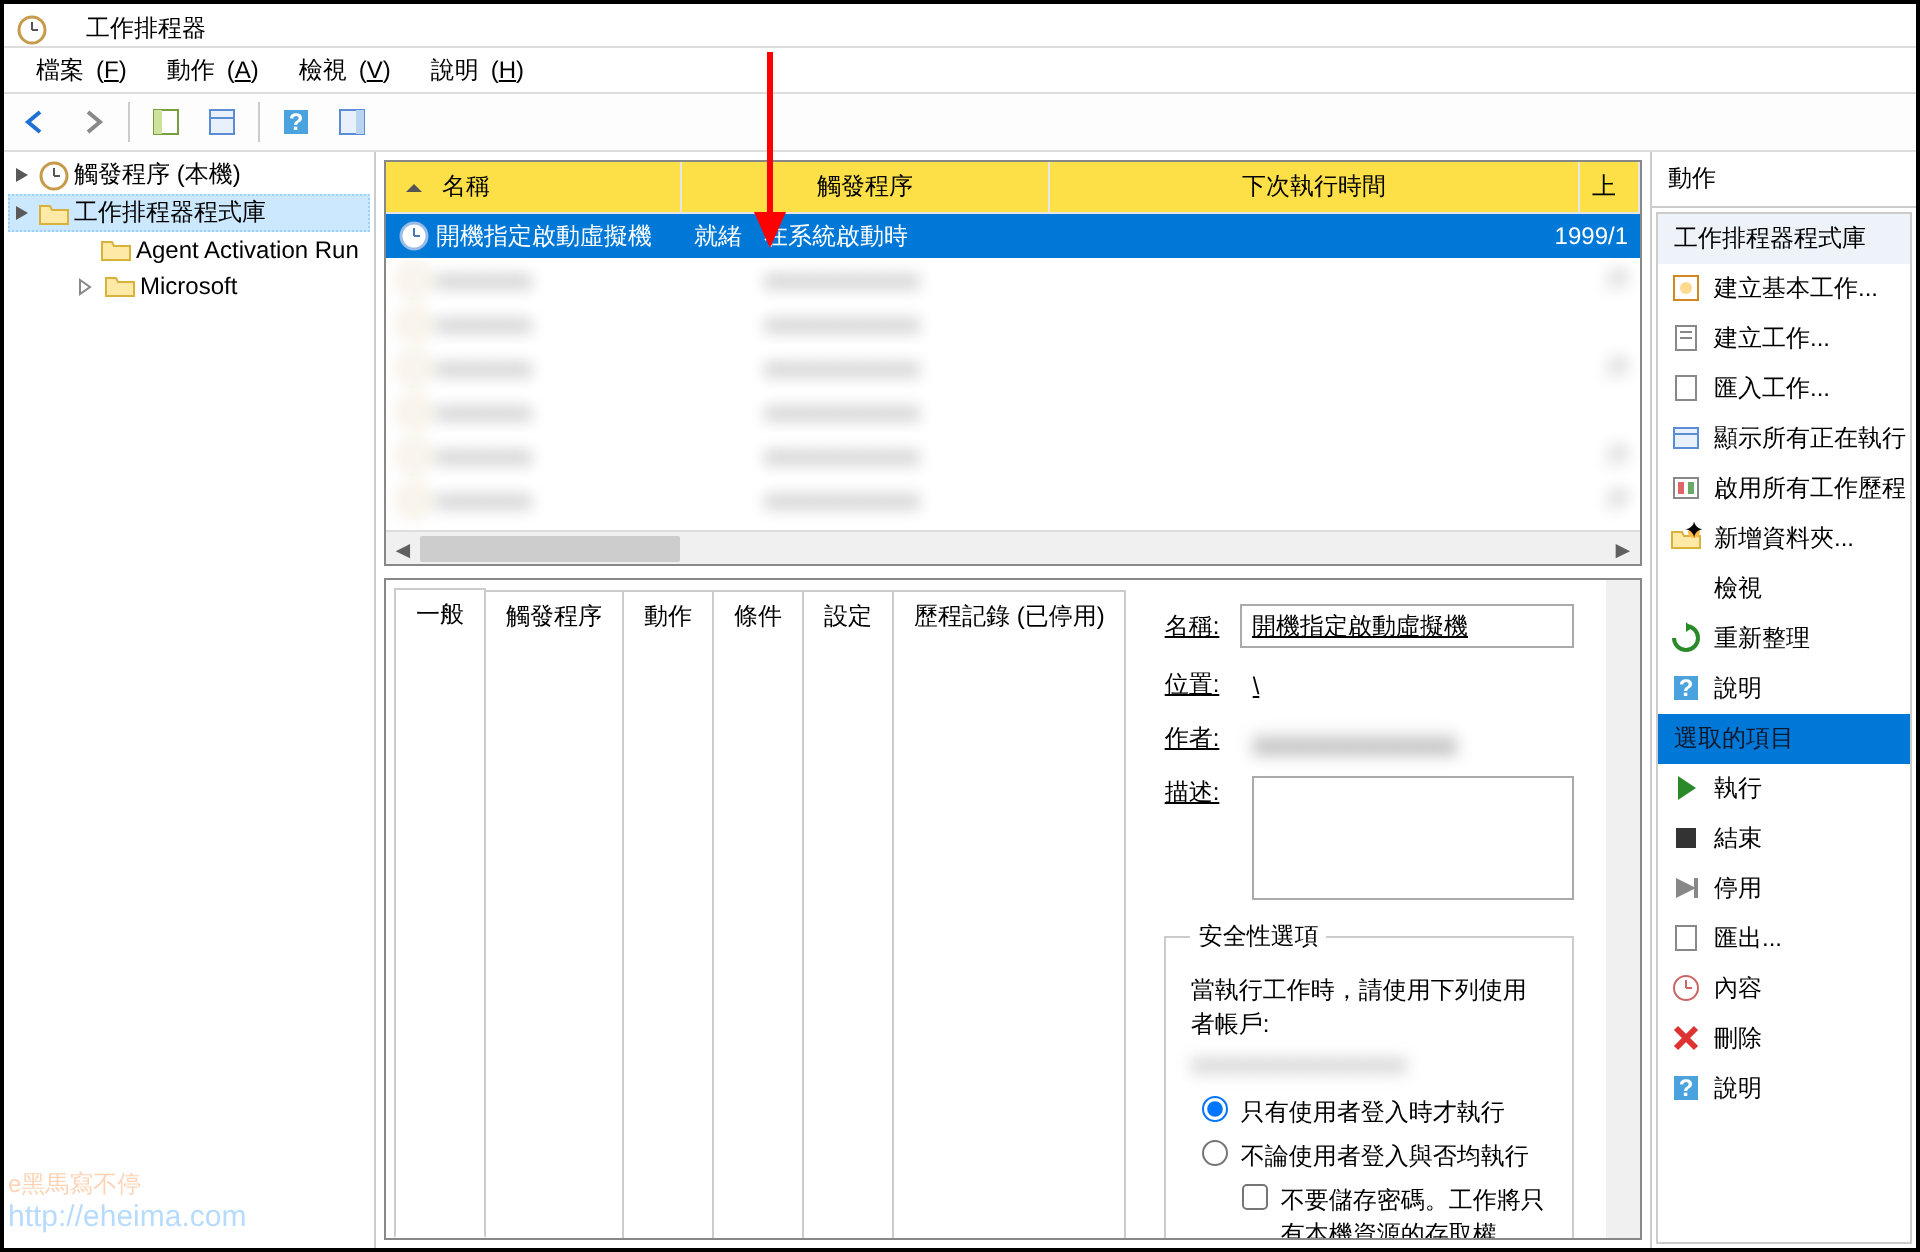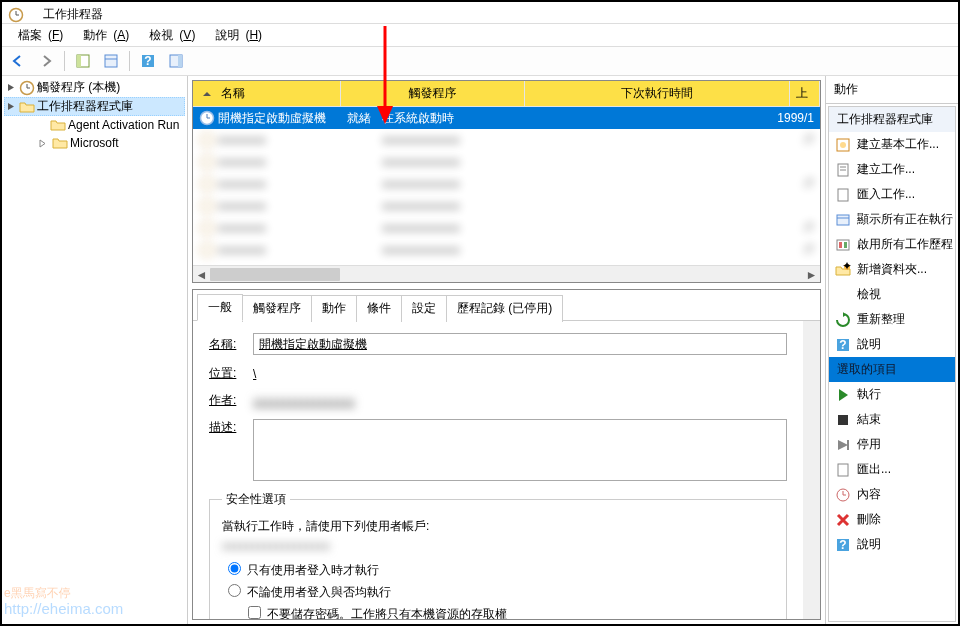--- a/index.html
+++ b/index.html
@@ -31,42 +31,42 @@
 .cell { padding: 0 6px; overflow: hidden; white-space: nowrap; }
 .cell.c1 { width: 148px; display: flex; align-items: center; gap: 3px; }
 .cell.c2 { width: 35px; }
 .cell.c3 { flex: 1; }
 .cell.c4 { width: 60px; text-align: right; }
 .hscroll { height: 17px; background: #f0f0f0; border-top: 1px solid #ddd; position: relative; }
 .hscroll-thumb { position: absolute; left: 17px; top: 2px; height: 13px; width: 130px; background: #cdcdcd; border-radius: 1px; }
 .hscroll-arrow { position: absolute; top: 0; width: 17px; height: 17px; display: flex; align-items: center; justify-content: center; color: #606060; }
 .hscroll-arrow.left { left: 0; }
 .hscroll-arrow.right { right: 0; }
-.detail { flex: 1; margin-top: 6px; border: 1px solid #888; display: flex; flex-direction: column; overflow: hidden; }
+.detail { flex: 1; margin-top: 6px; border: 1px solid #888; display: flex; flex-direction: row; overflow: hidden; }
 .tabs { display: flex; padding: 4px 4px 0 4px; background: #fff; }
 .tab { padding: 4px 10px; border: 1px solid #ccc; border-bottom: none; margin-right: -1px; background: #fff; position: relative; cursor: default; }
 .tab.active { border-bottom: 1px solid #fff; z-index: 2; }
 .tab:not(.active) { top: 1px; }
 .tabline { height: 1px; background: #ccc; margin-top: -1px; }
 .tab-content { flex: 1; padding: 12px 16px; overflow: hidden; border-right: 17px solid #f0f0f0; position: relative; }
 .form-row { display: flex; align-items: center; margin-bottom: 10px; gap: 8px; text-decoration: underline; }
 .form-label { width: 36px; }
 .form-input { flex: 1; border: 1px solid #aaa; padding: 3px 5px; background: #fff; height: 22px; }
 .form-input.ro { background: #fff; }
 .textarea { flex: 1; border: 1px solid #aaa; height: 62px; resize: none; padding: 3px 5px; }
 fieldset { border: 1px solid #ccc; padding: 10px 12px; margin-top: 6px; }
 legend { padding: 0 4px; }
 .radio-row, .check-row { display: flex; align-items: flex-start; gap: 6px; margin: 5px 0 5px 6px; }
 .blur-text { filter: blur(4px); color: #777; display: inline-block; }
 .actions { width: 132px; display: flex; flex-direction: column; }
 .actions-header { padding: 5px 8px; background: #fff; border-bottom: 1px solid #ccc; font-weight: normal; }
 .actions-body { flex: 1; border: 1px solid #ccc; margin: 2px; overflow: hidden; }
 .section-title { background: #eef3fa; padding: 4px 8px; font-weight: normal; }
 .section-title.sel { background: #0078d7; color: #0f172a; }
-.action-item { display: flex; align-items: center; gap: 6px; padding: 4px 6px; cursor: default; white-space: nowrap; overflow: hidden; }
+.action-item { display: flex; align-items: flex-start; gap: 6px; padding: 4px 6px; cursor: default; white-space: nowrap; overflow: hidden; }
 .icon { width: 16px; height: 16px; flex-shrink: 0; display: inline-flex; align-items: center; justify-content: center; }
 .watermark { position: absolute; left: 2px; bottom: 8px; color: #ff7f27; opacity: 0.35; font-size: 24px; line-height: 1; pointer-events: none; }
 .watermark .url { font-size: 15px; color: #3399ff; display: block; }
 .red-arrow { position: absolute; left: 373px; top: 24px; z-index: 50; pointer-events: none; }
 .vscroll-thumb { position: absolute; right: -15px; top: 0; width: 13px; height: 80px; background: #cdcdcd; }
 </style>
 </head>
 <body>
 
 <svg class="red-arrow" width="20" height="98">

